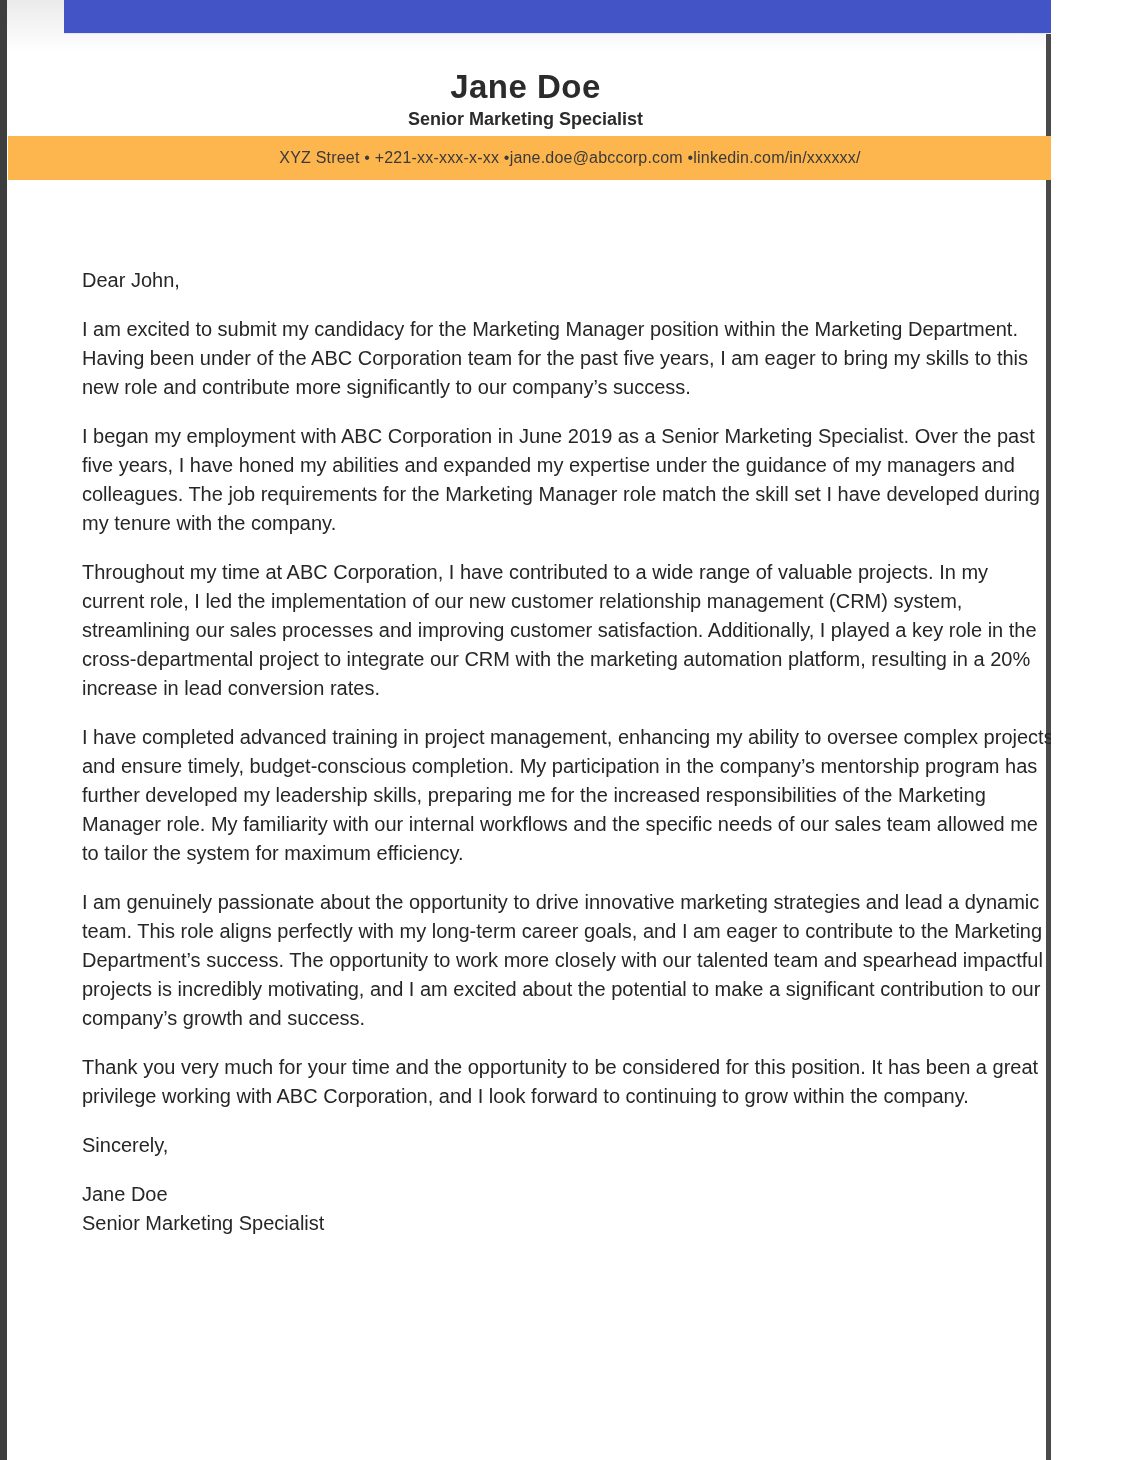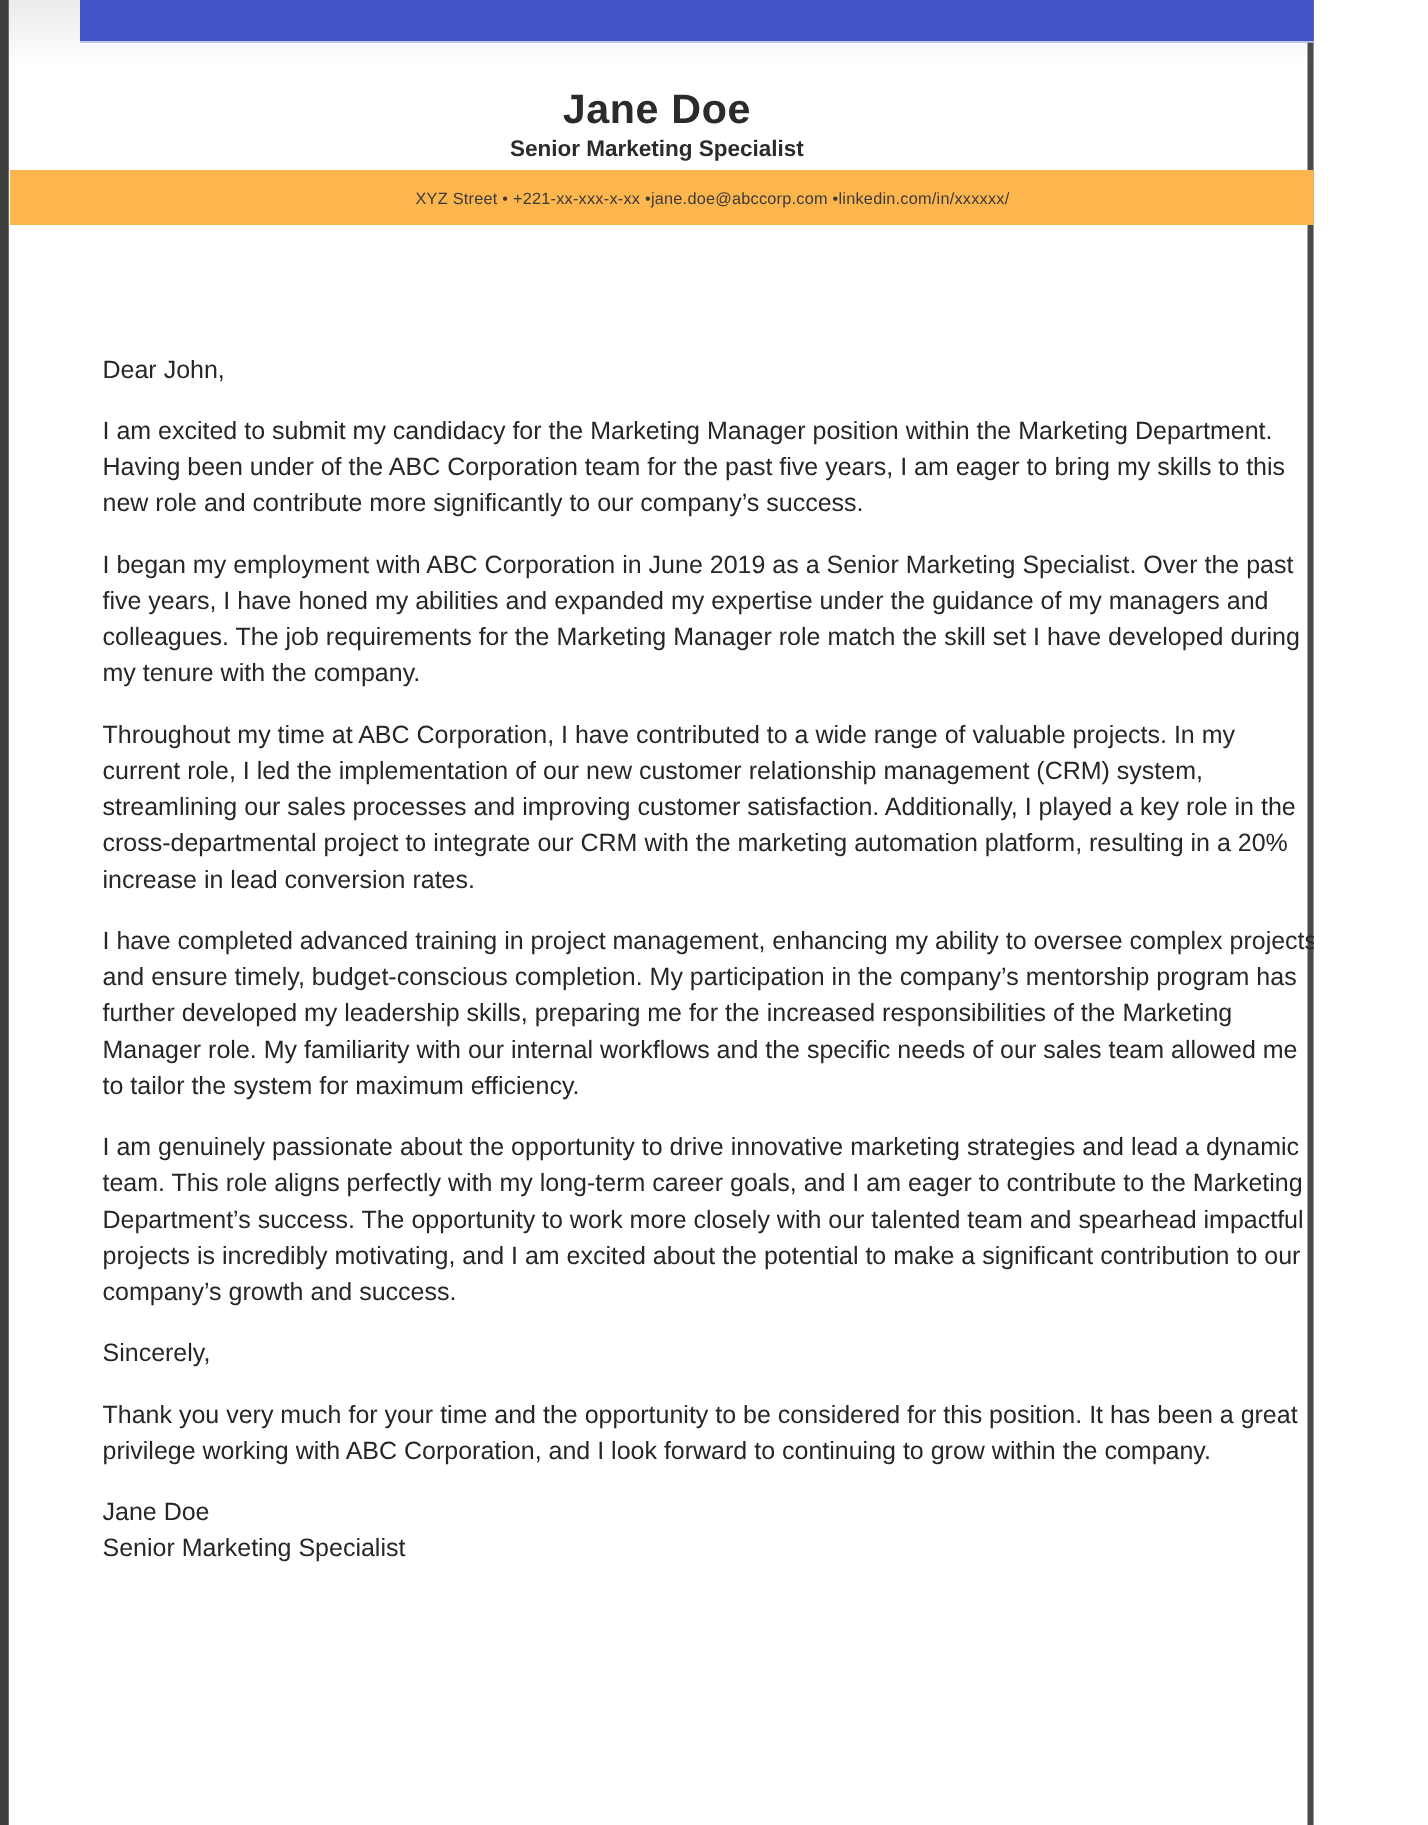--- a/index.html
+++ b/index.html
@@ -63,34 +63,34 @@
   .contact-bar {
     position: absolute;
     left: 8px; top: 136px;
     width: 1124px; height: 44px;
     background: #fdb54e;
     display: flex;
     align-items: center;
     justify-content: center;
   }
   .contact-text {
-    font-size: 13px;
+    font-size: 16px;
     color: #3a3a3a;
     letter-spacing: 0.2px;
   }
   .letter {
     position: absolute;
     left: 82px; top: 266px;
     width: 972px;
     font-size: 20px;
     line-height: 29px;
     color: #262626;
   }
   .letter p {
-    margin: 16px 0 20px 0;
+    margin: 0 0 20px 0;
   }
   .signature p {
     margin: 0;
   }
   .signature {
     margin-top: 20px;
   }
 </style>
 </head>
 <body>
@@ -116,22 +116,22 @@
     <p>I am excited to submit my candidacy for the Marketing Manager position within the Marketing Department. Having been under of the ABC Corporation team for the past five years, I am eager to bring my skills to this new role and contribute more significantly to our company’s success.</p>
 
     <p>I began my employment with ABC Corporation in June 2019 as a Senior Marketing Specialist. Over the past five years, I have honed my abilities and expanded my expertise under the guidance of my managers and colleagues. The job requirements for the Marketing Manager role match the skill set I have developed during my tenure with the company.</p>
 
     <p>Throughout my time at ABC Corporation, I have contributed to a wide range of valuable projects. In my current role, I led the implementation of our new customer relationship management (CRM) system, streamlining our sales processes and improving customer satisfaction. Additionally, I played a key role in the cross-departmental project to integrate our CRM with the marketing automation platform, resulting in a 20% increase in lead conversion rates.</p>
 
     <p>I have completed advanced training in project management, enhancing my ability to oversee complex projects and ensure timely, budget-conscious completion. My participation in the company’s mentorship program has further developed my leadership skills, preparing me for the increased responsibilities of the Marketing Manager role. My familiarity with our internal workflows and the specific needs of our sales team allowed me to tailor the system for maximum efficiency.</p>
 
     <p>I am genuinely passionate about the opportunity to drive innovative marketing strategies and lead a dynamic team. This role aligns perfectly with my long-term career goals, and I am eager to contribute to the Marketing Department’s success. The opportunity to work more closely with our talented team and spearhead impactful projects is incredibly motivating, and I am excited about the potential to make a significant contribution to our company’s growth and success.</p>
 
+    <p>Thank you very much for your time and the opportunity to be considered for this position. It has been a great privilege working with ABC Corporation, and I look forward to continuing to grow within the company.</p>
+
     <p>Sincerely,</p>
-
-    <p>Thank you very much for your time and the opportunity to be considered for this position. It has been a great privilege working with ABC Corporation, and I look forward to continuing to grow within the company.</p>
 
     <div class="signature">
       <p>Jane Doe</p>
       <p>Senior Marketing Specialist</p>
     </div>
   </div>
 </div>
 
 </body></html>

